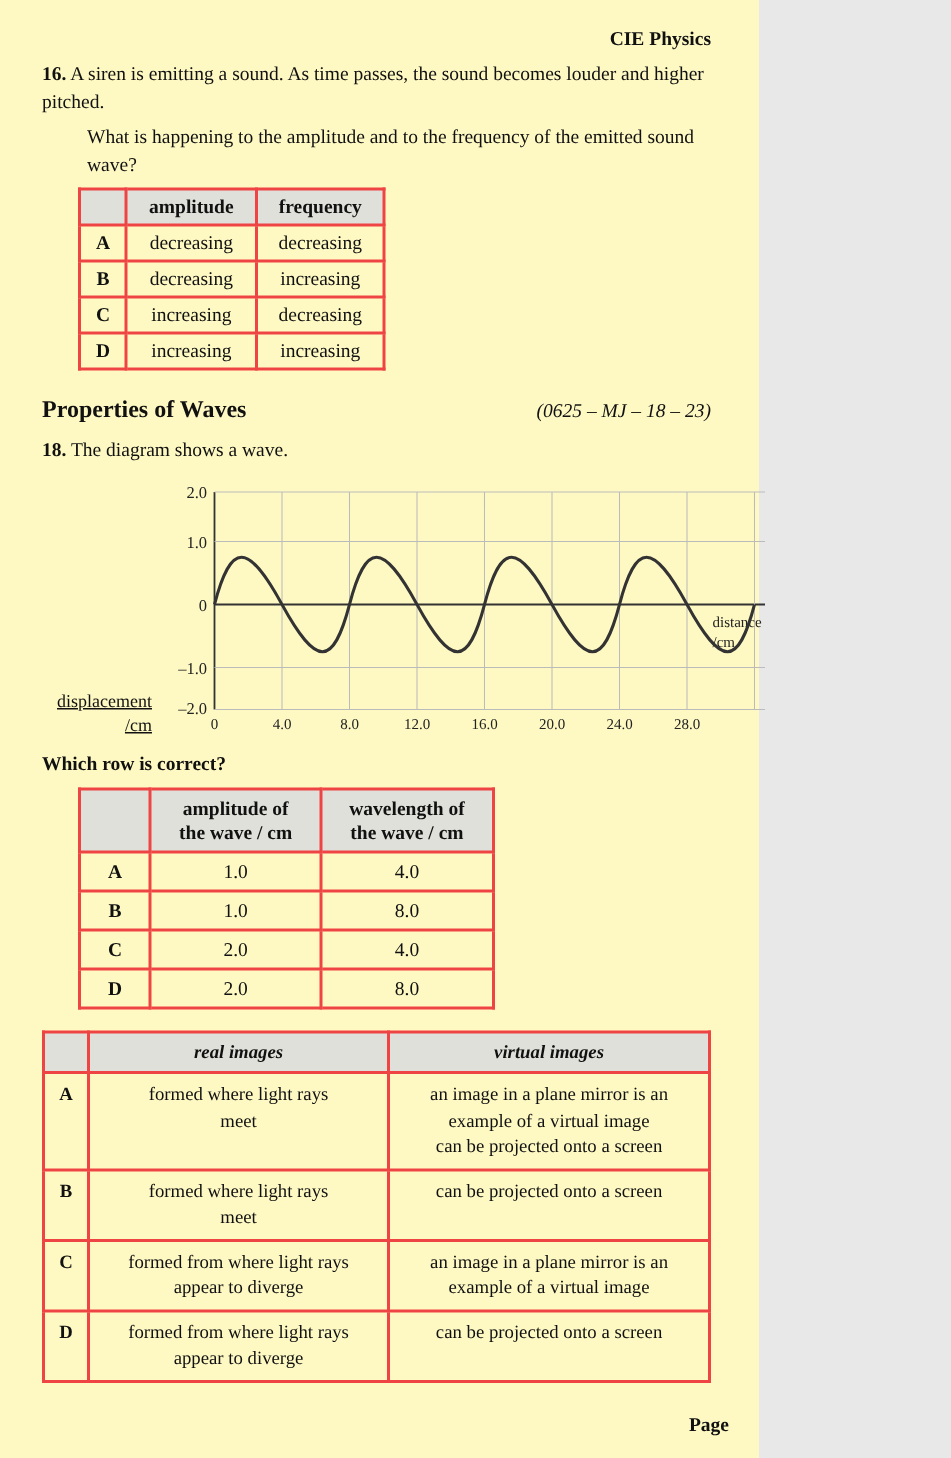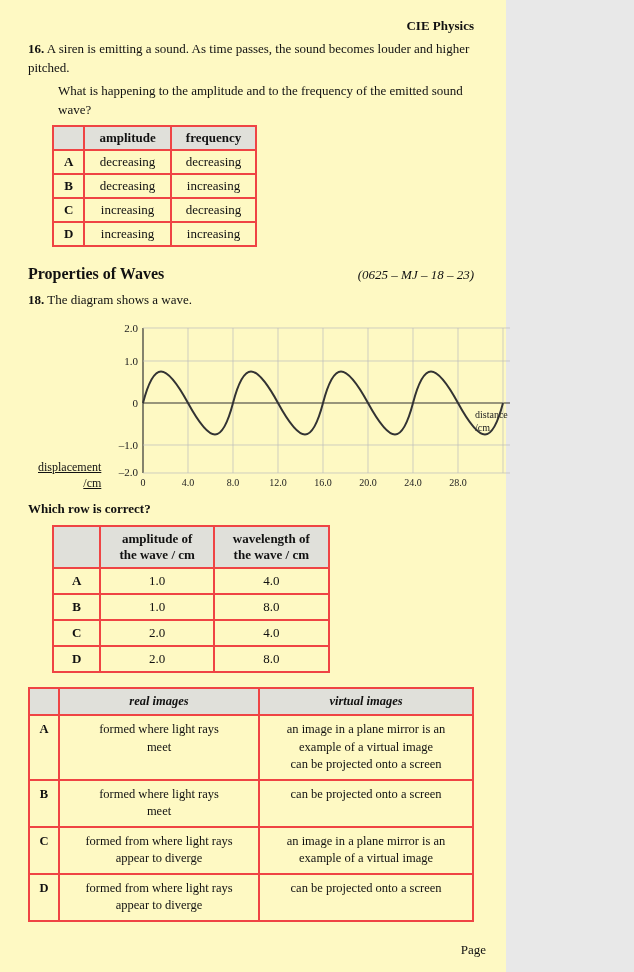--- a/index.html
+++ b/index.html
@@ -113,21 +113,21 @@
       font-size: 12.5px;
       padding: 5px 8px;
       text-align: center;
       font-style: italic;
     }
     .page-label {
       position: absolute;
       bottom: 14px;
       right: 20px;
       font-size: 13px;
-      font-weight: normal;
+      font-weight: bold;
     }
     .indent { margin-left: 30px; }
   </style>
 </head>
 <body>
 
 <div class="page">
 
   <div class="header-row">
     <span class="cie-header">CIE Physics</span>

